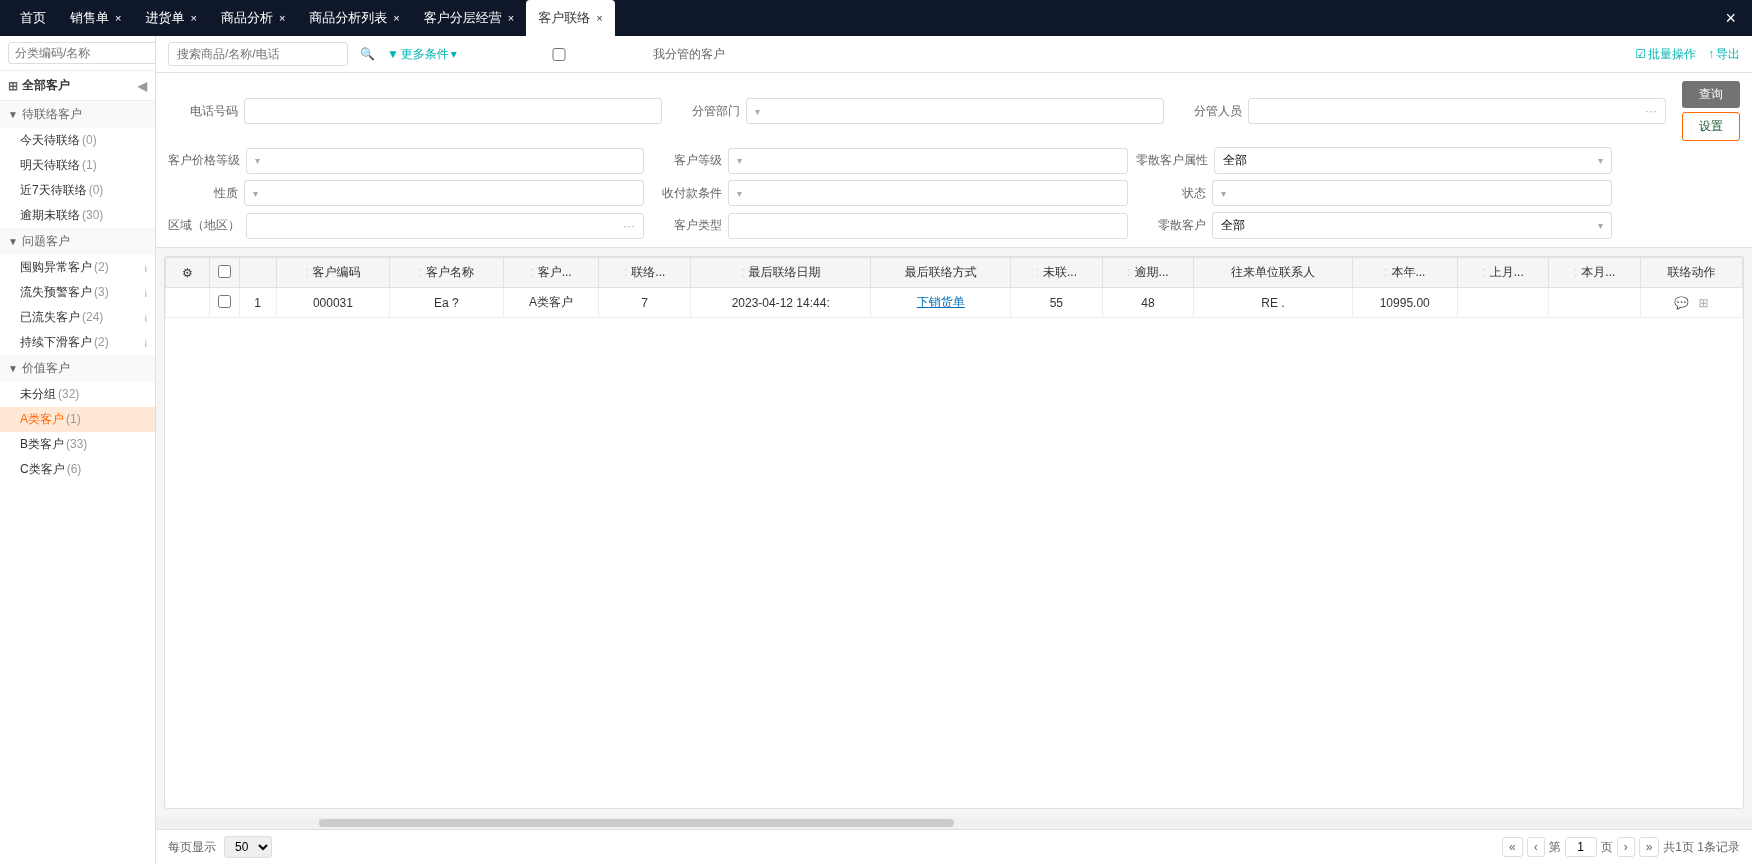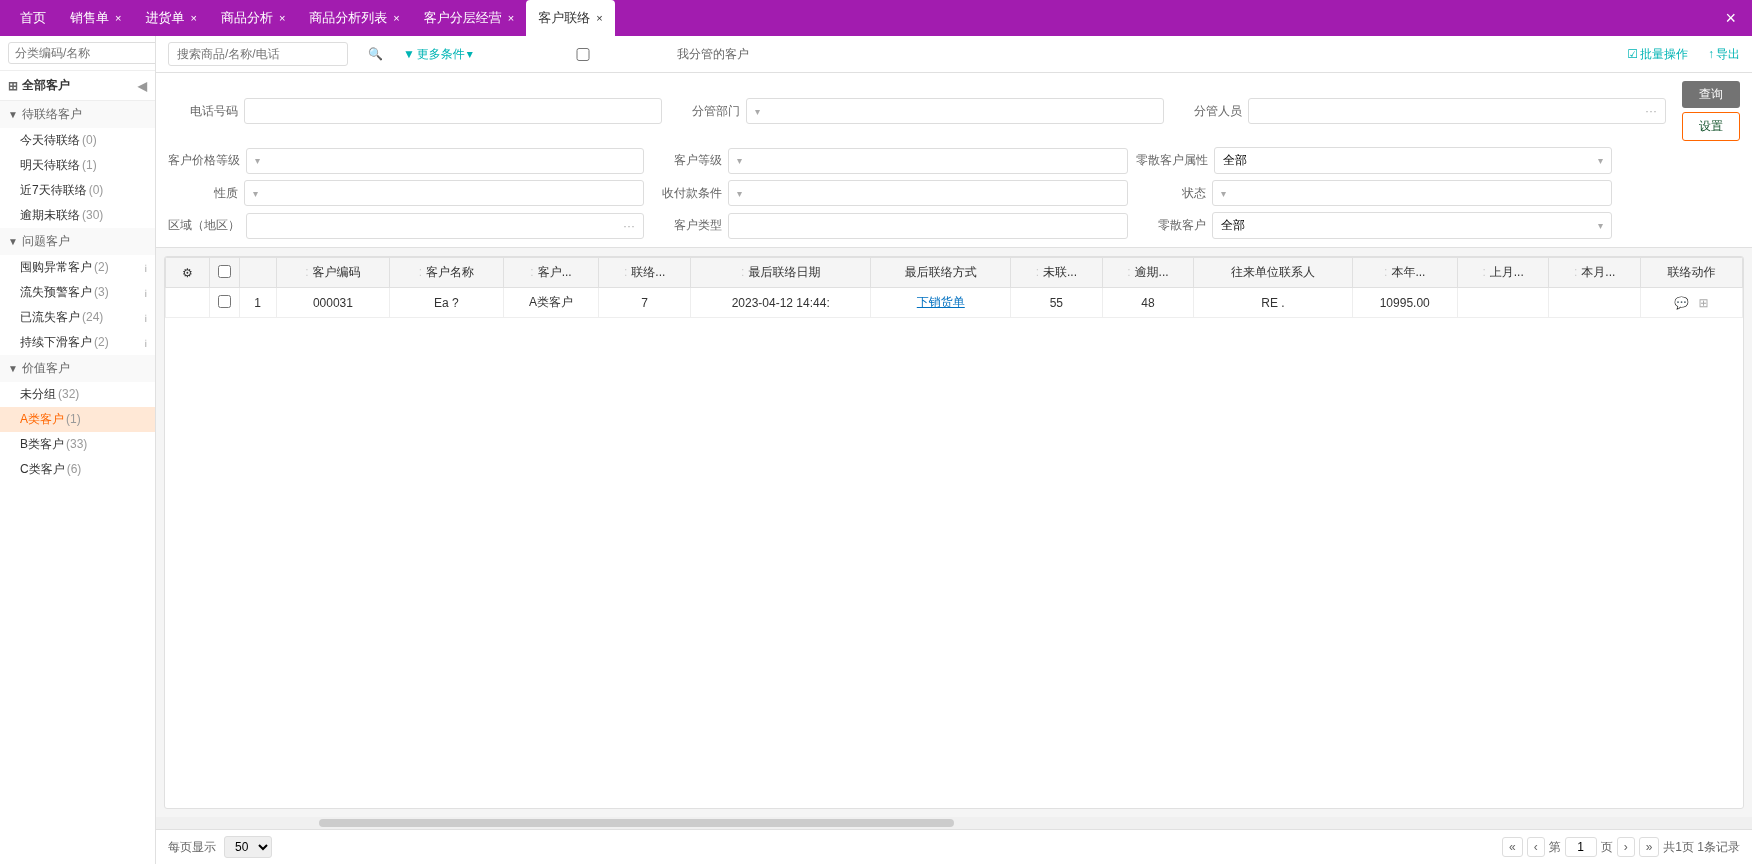--- a/index.html
+++ b/index.html
@@ -1,19 +1,19 @@
 <!DOCTYPE html>
 <html><head>
   <meta charset="utf-8">
   <style>
     * { box-sizing: border-box; margin: 0; padding: 0; font-family: 'Microsoft YaHei', SimHei, sans-serif; font-size: 12px; }
     body { background: #f0f0f0; width: 1752px; height: 864px; overflow: hidden; }
 
     
-    .top-nav { background: #a21caf; display: flex; align-items: center; height: 36px; padding: 0 8px; }
+    .top-nav { background: #0f172a; display: flex; align-items: center; height: 36px; padding: 0 8px; }
     .top-nav .nav-item { color: #fff; padding: 0 12px; height: 36px; display: flex; align-items: center; cursor: pointer; font-size: 13px; white-space: nowrap; }
     .top-nav .nav-item.active { background: #fff; color: #333; border-radius: 4px 4px 0 0; }
     .top-nav .nav-item .close-icon { margin-left: 6px; font-size: 11px; cursor: pointer; }
     .top-nav .home { color: #fff; padding: 0 12px; font-size: 13px; }
     .top-nav .spacer { flex: 1; }
     .top-nav .close-btn { color: #fff; font-size: 18px; cursor: pointer; padding: 0 8px; }
 
     
     .main-layout { display: flex; height: calc(864px - 36px); }
 
@@ -29,21 +29,21 @@
     .sidebar-section-title .arrow { margin-right: 4px; font-size: 10px; }
     .sidebar-item { padding: 4px 8px 4px 20px; cursor: pointer; color: #333; display: flex; align-items: center; justify-content: space-between; }
     .sidebar-item.active { background: #ffe8d6; color: #f60; }
     .sidebar-item .count { color: #999; margin-left: 2px; }
     .sidebar-item .info-icon { color: #aaa; font-size: 10px; }
 
     
     .content { flex: 1; display: flex; flex-direction: column; overflow: hidden; background: #f5f5f5; }
 
     
-    .filter-bar { background: #fff; padding: 6px 12px; border-bottom: 1px solid #e0e0e0; display: flex; align-items: center; gap: 20px; }
+    .filter-bar { background: #fff; padding: 6px 12px; border-bottom: 1px solid #e0e0e0; display: flex; align-items: center; gap: 12px; }
     .filter-bar input { border: 1px solid #ddd; border-radius: 3px; padding: 4px 8px; width: 180px; outline: none; }
     .filter-bar .search-btn { color: #00b4b4; cursor: pointer; }
     .filter-bar .more-filter { color: #00b4b4; cursor: pointer; display: flex; align-items: center; gap: 2px; }
     .filter-bar .my-customer { display: flex; align-items: center; gap: 4px; cursor: pointer; color: #666; }
     .filter-bar .spacer { flex: 1; }
     .filter-bar .batch-op { color: #00b4b4; cursor: pointer; display: flex; align-items: center; gap: 2px; }
     .filter-bar .export-btn { color: #00b4b4; cursor: pointer; display: flex; align-items: center; gap: 2px; }
 
     
     .adv-filter { background: #fff; padding: 8px 12px; border-bottom: 1px solid #e0e0e0; }

